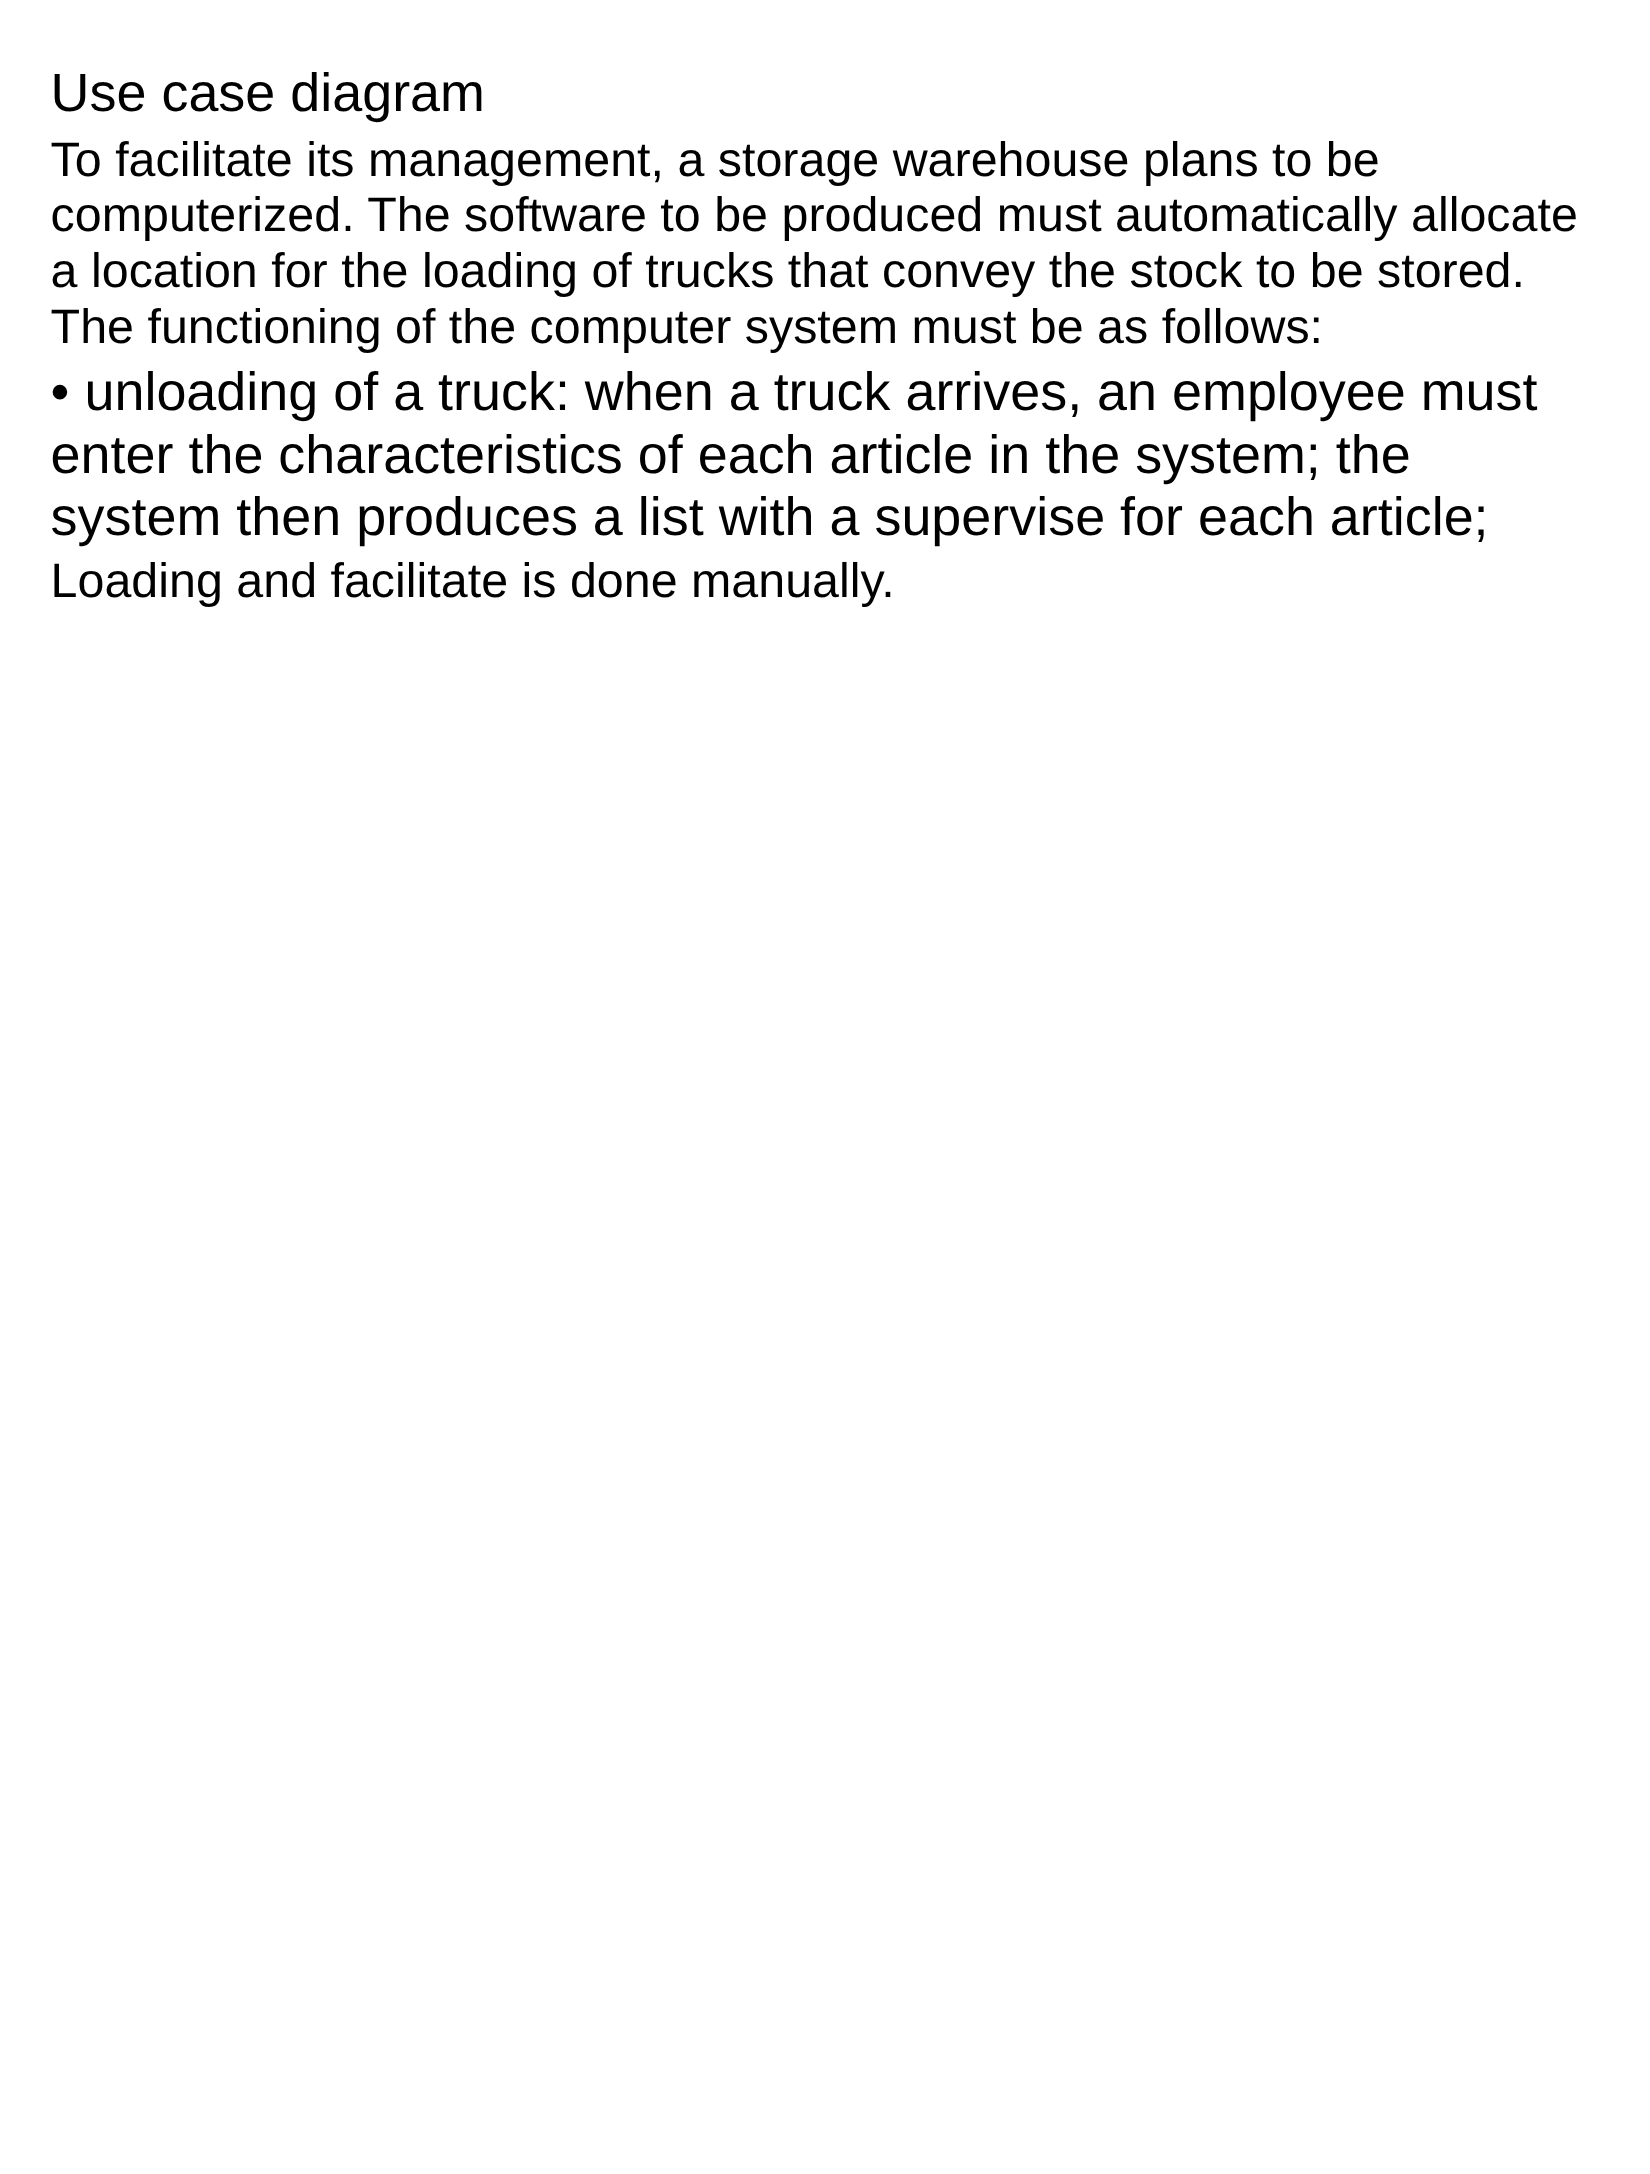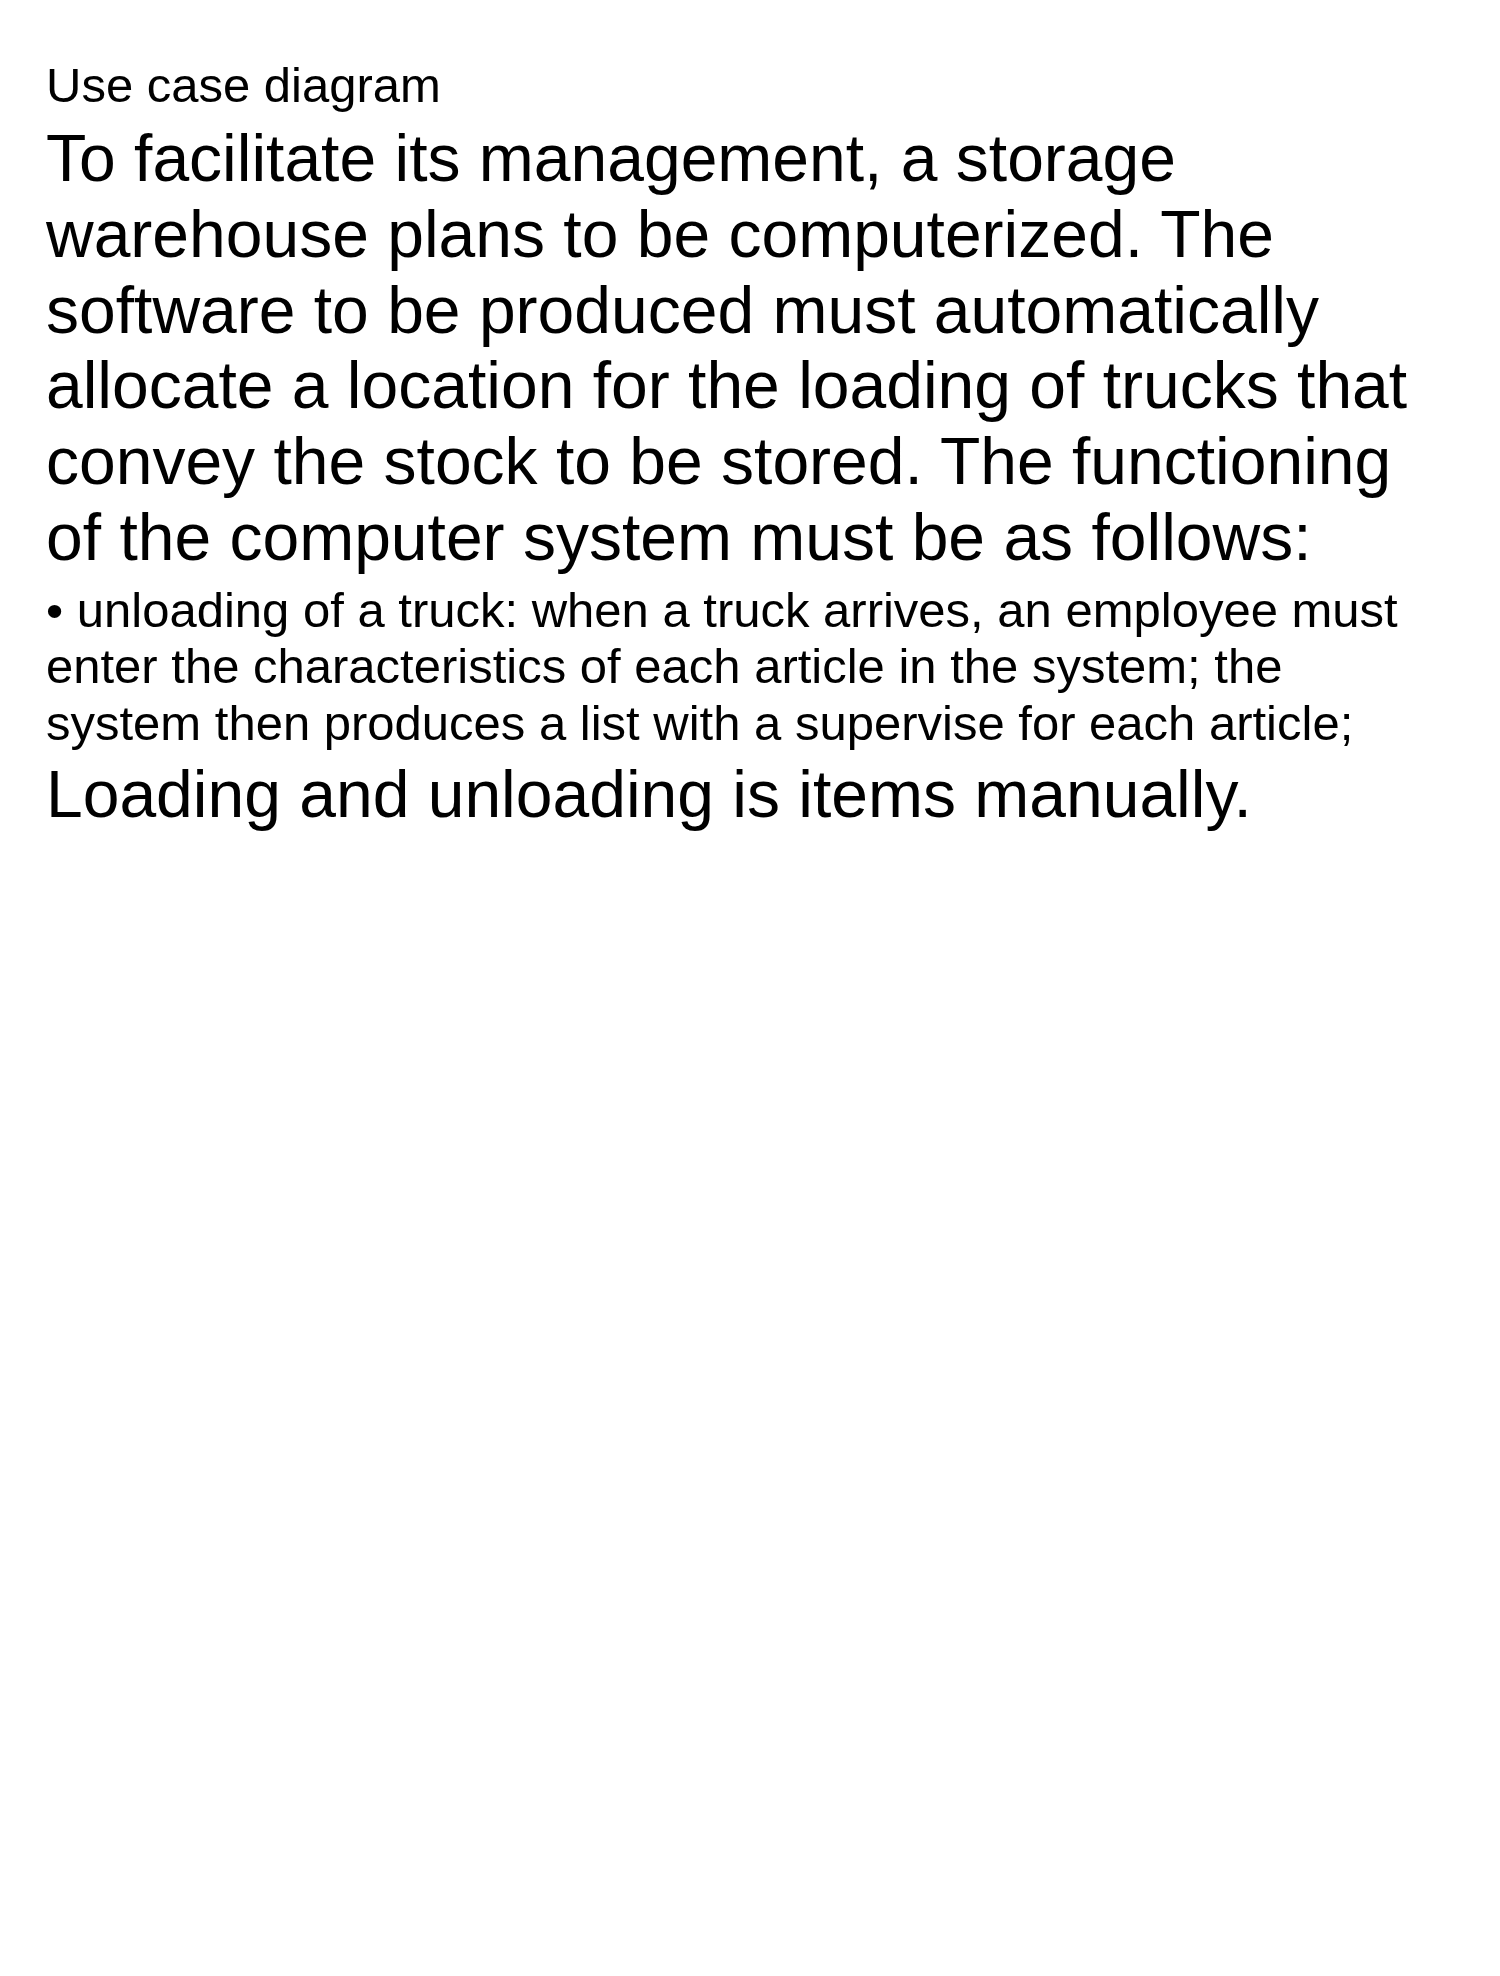--- a/index.html
+++ b/index.html
@@ -16,21 +16,21 @@
     padding: 56px 61px 60px 46px;
     box-sizing: border-box;
   }
   .title {
     font-size: 49px;
     font-weight: 400;
     line-height: 1.2;
     margin-bottom: 6px;
   }
   .para {
-    font-size: 66px;
+    font-size: 44px;
     font-weight: 400;
     line-height: 1.15;
     margin-bottom: 6px;
   }
   .bullet-item {
     font-size: 49px;
     font-weight: 400;
     line-height: 1.15;
     margin-bottom: 6px;
   }
@@ -55,17 +55,17 @@
   <div class="title">Use case diagram</div>
 
   <div class="para">To facilitate its management, a storage warehouse plans to be computerized. The software to be produced must automatically allocate a location for the loading of trucks that convey the stock to be stored. The functioning of the computer system must be as follows:</div>
 
   <div class="bullet-item">
     <span class="bullet-marker">•</span>
     <span>unloading of a truck: when a truck arrives, an employee must enter the characteristics of each article in the system; the system then produces a list with a supervise for each article;</span>
   </div>
 
 
-  <div class="para">Loading and unloading is items manually.</div>
+  <div class="para">Loading and facilitate is done manually.</div>
 
 
 
 </div>
 
 </body></html>

